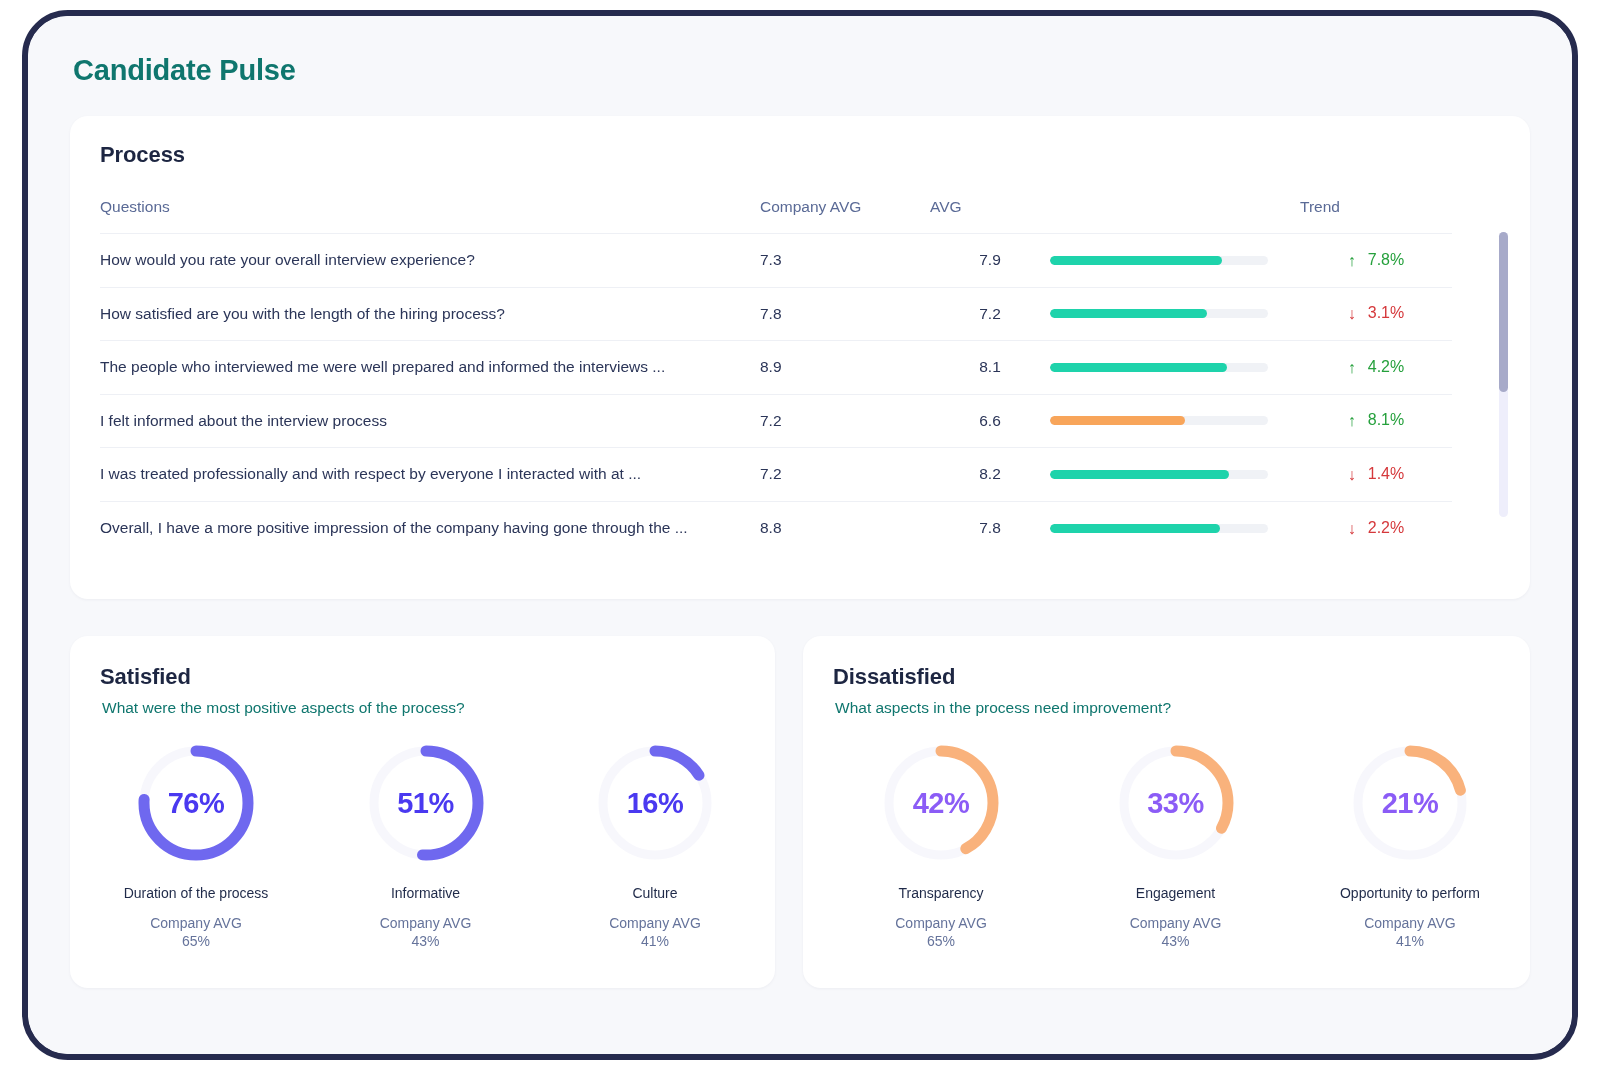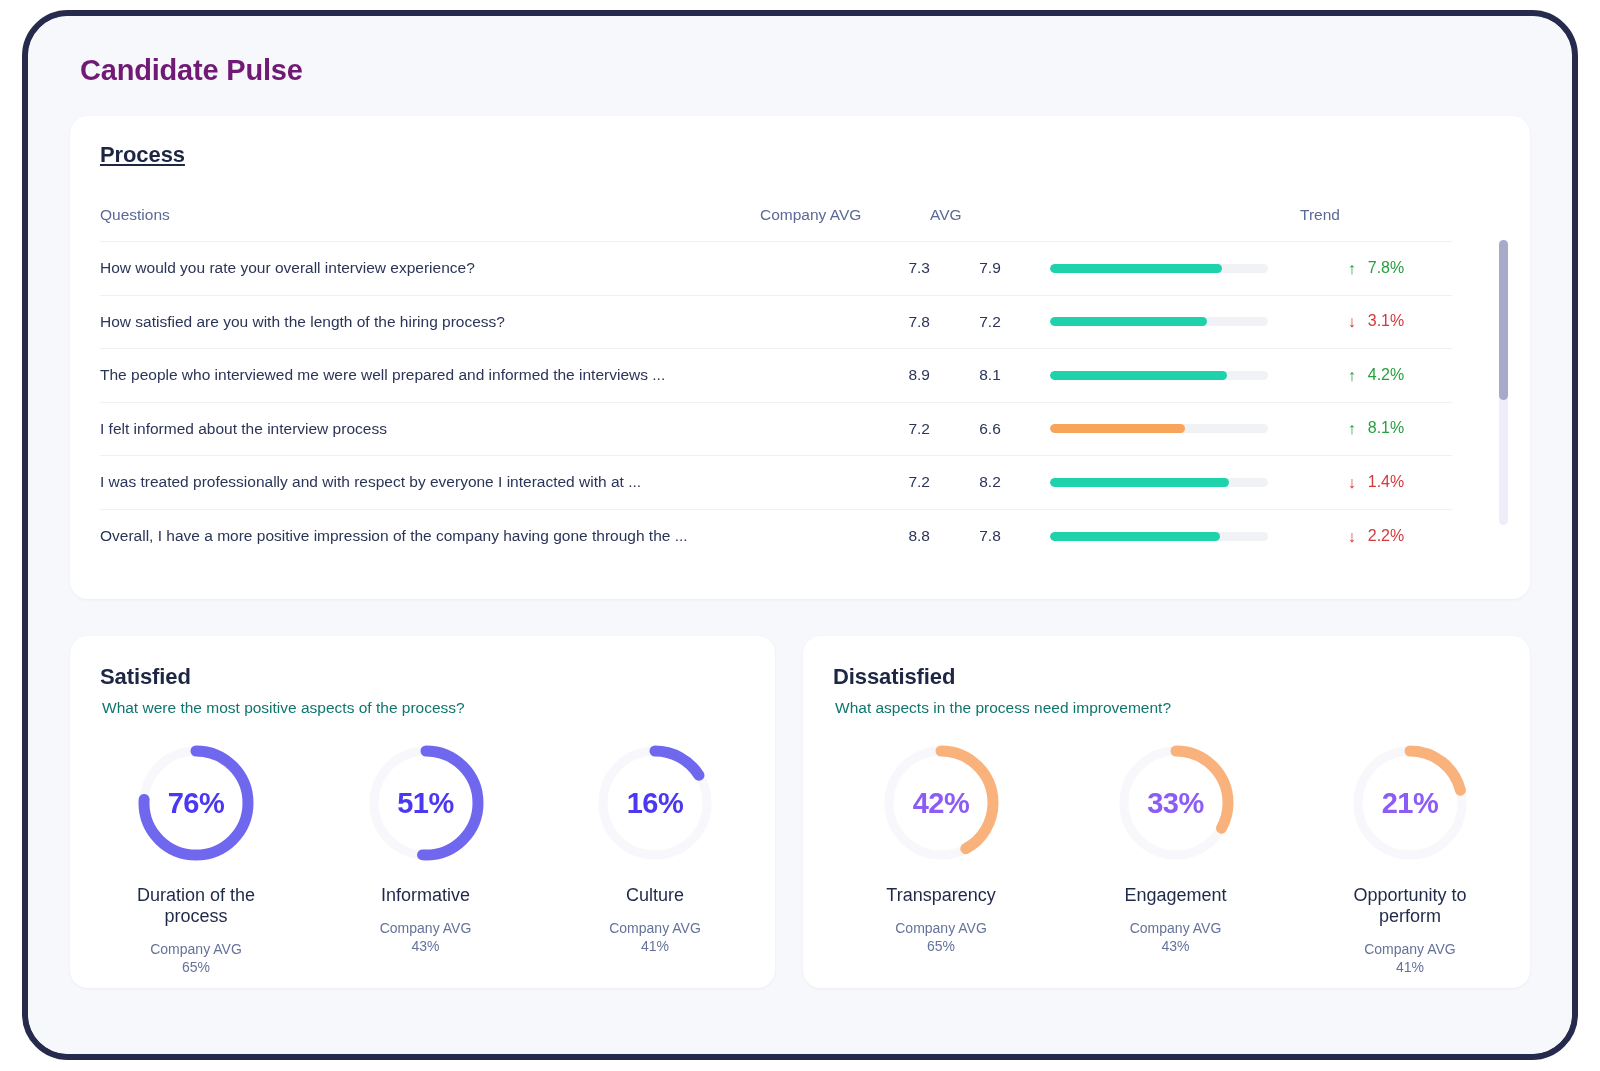--- a/index.html
+++ b/index.html
@@ -29,45 +29,44 @@
     inset: 0;
     background: #f7f8fb;
     border-radius: 40px;
     padding: 38px 42px 0 42px;
   }
 
   
   .page-title {
     font-size: 29px;
     font-weight: bold;
-    color: #701a75;
+    color: #0f766e;
     letter-spacing: -0.2px;
-    margin-left: 10px;
+    margin-left: 3px;
     margin-bottom: 29px;
   }
 
   
   .card {
     background: #ffffff;
     border-radius: 18px;
     box-shadow: 0 1px 3px rgba(35, 45, 80, 0.05);
   }
 
   #process-card {
     padding: 26px 30px 22px 30px;
     height: 483px;
   }
 
   .section-title {
     font-size: 22px;
     font-weight: bold;
     color: #1d2642;
-    margin-bottom: 32px;
+    margin-bottom: 24px;
     letter-spacing: -0.1px;
-    text-decoration: underline;
   }
 
   
   .table-wrap { position: relative; }
 
   table.pulse-table {
     width: 1352px;
     border-collapse: collapse;
     table-layout: fixed;
   }
@@ -89,21 +88,21 @@
   table.pulse-table td {
     padding: 0;
     height: 53.5px;
     border-top: 1px solid #eef0f5;
     font-size: 15.5px;
     color: #2b3558;
     vertical-align: middle;
   }
 
   td.q-cell    { padding-left: 22px; color: #2b3558; }
-  td.cavg-cell { text-align: right; color: #2b3558; }
+  td.cavg-cell { text-align: left; color: #2b3558; }
   td.avg-cell  { text-align: center; font-weight: normal; }
   td.bar-cell  { padding: 0 0 0 8px; }
   td.trend-cell{ text-align: center; white-space: nowrap; }
 
   .avg-green  { color: #15cfa4; }
   .avg-orange { color: #f8a55a; }
 
   .bar-track {
     width: 218px;
     height: 9px;
@@ -201,21 +200,21 @@
     justify-content: center;
     font-size: 29px;
     font-weight: bold;
     letter-spacing: -0.5px;
   }
   .val-purple { color: #4a39f0; }
   .val-orange { color: #8b5cf6; }
 
   .donut-label {
     margin-top: 20px;
-    font-size: 18px;
+    font-size: 14px;
     color: #1f2a49;
   }
   .donut-avg-label {
     margin-top: 13px;
     font-size: 14px;
     color: #65739b;
     line-height: 1.38;
   }
   .donut-avg-value {
     font-size: 14px;

